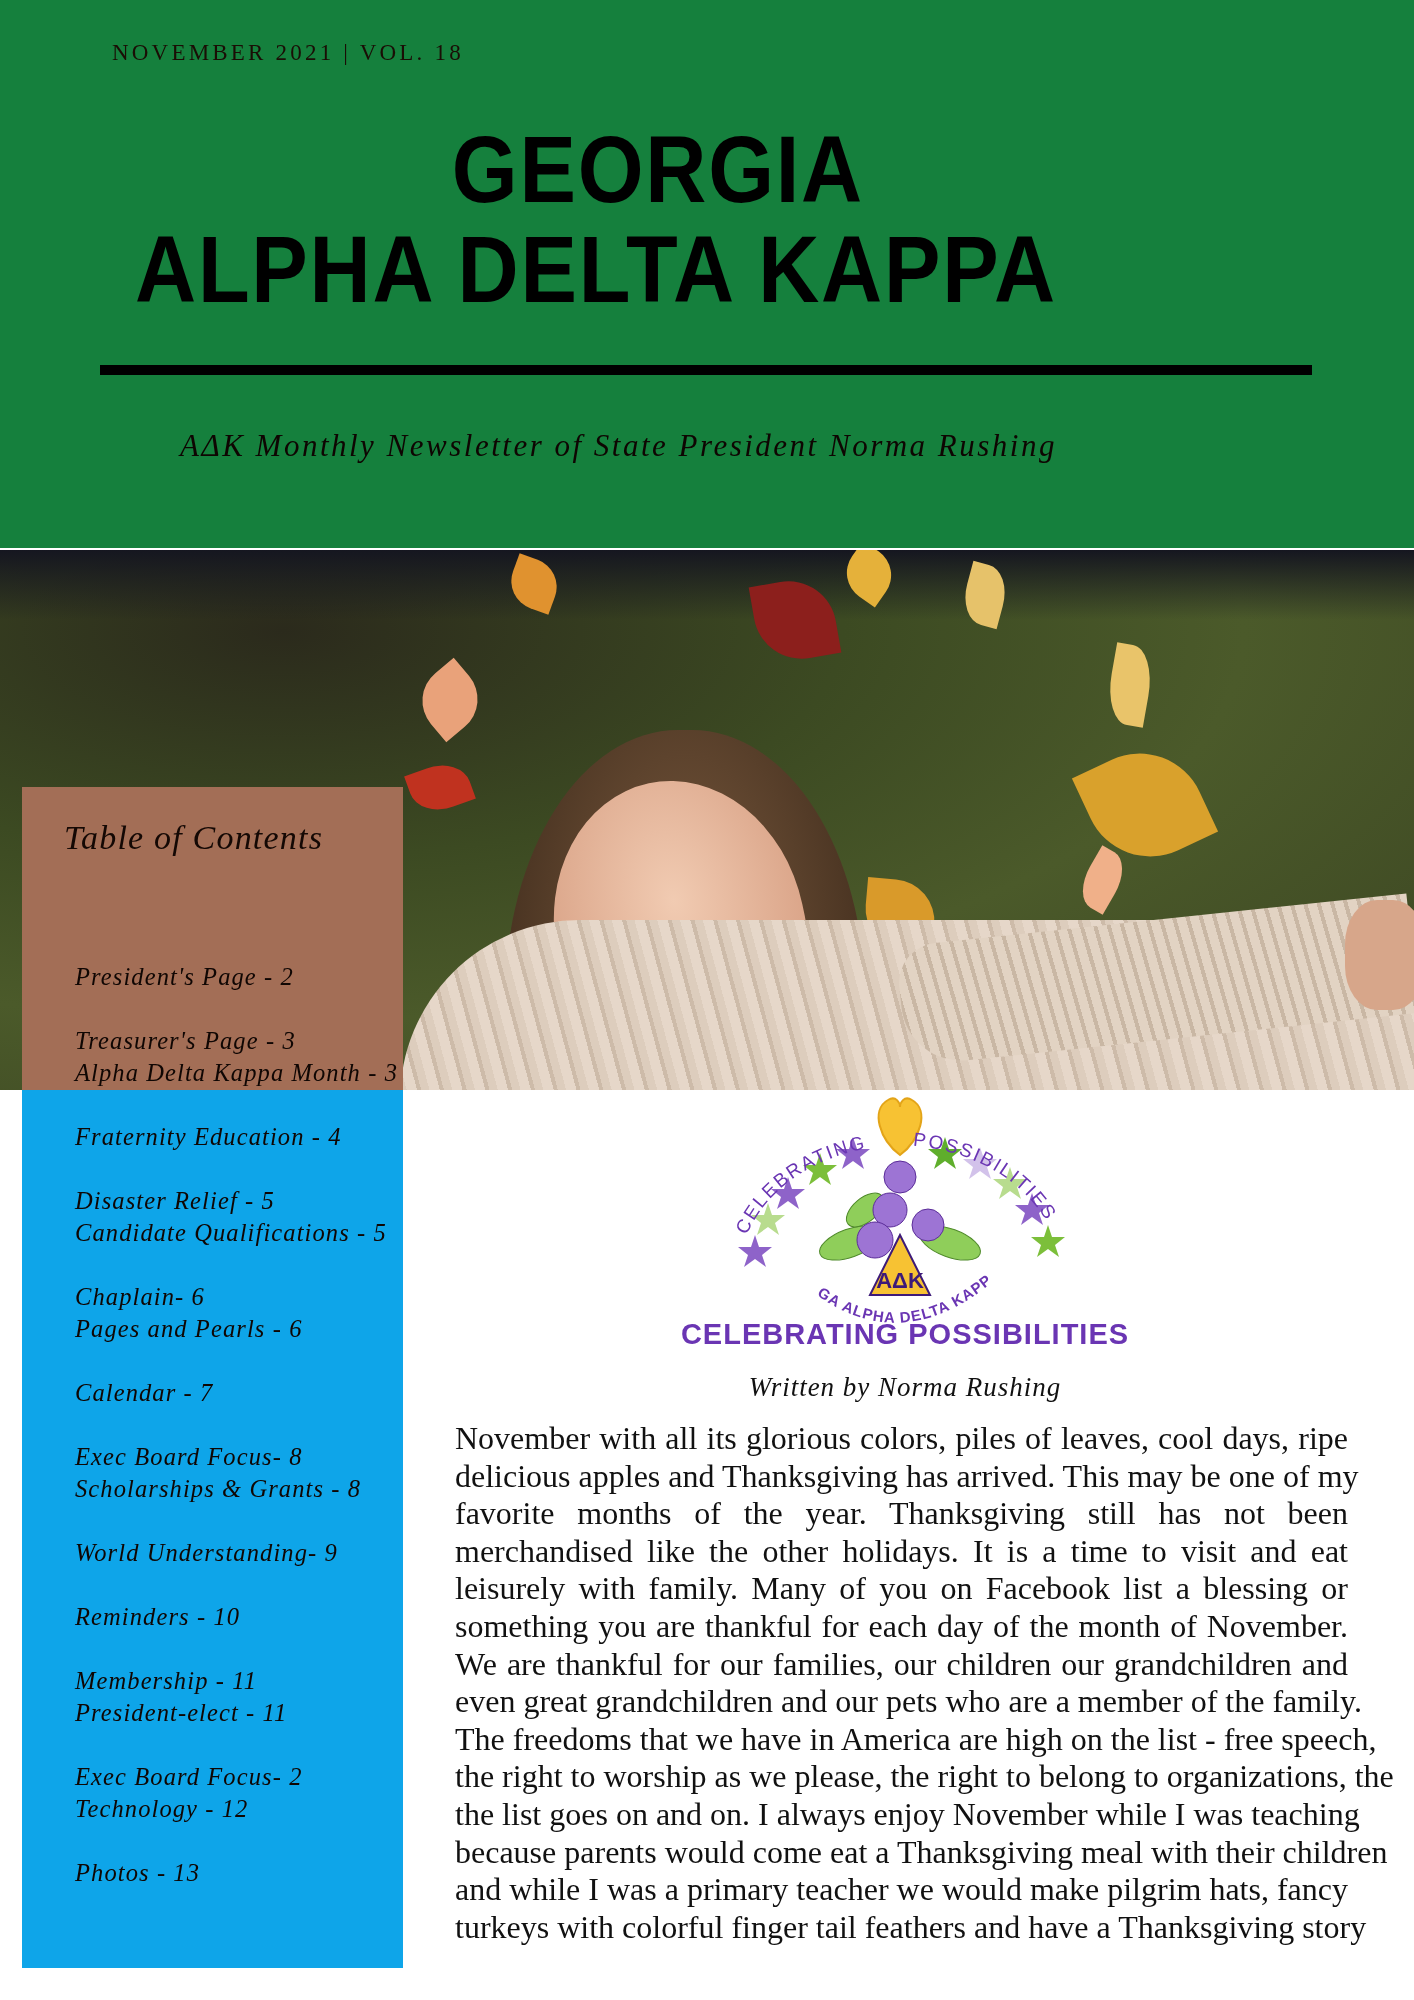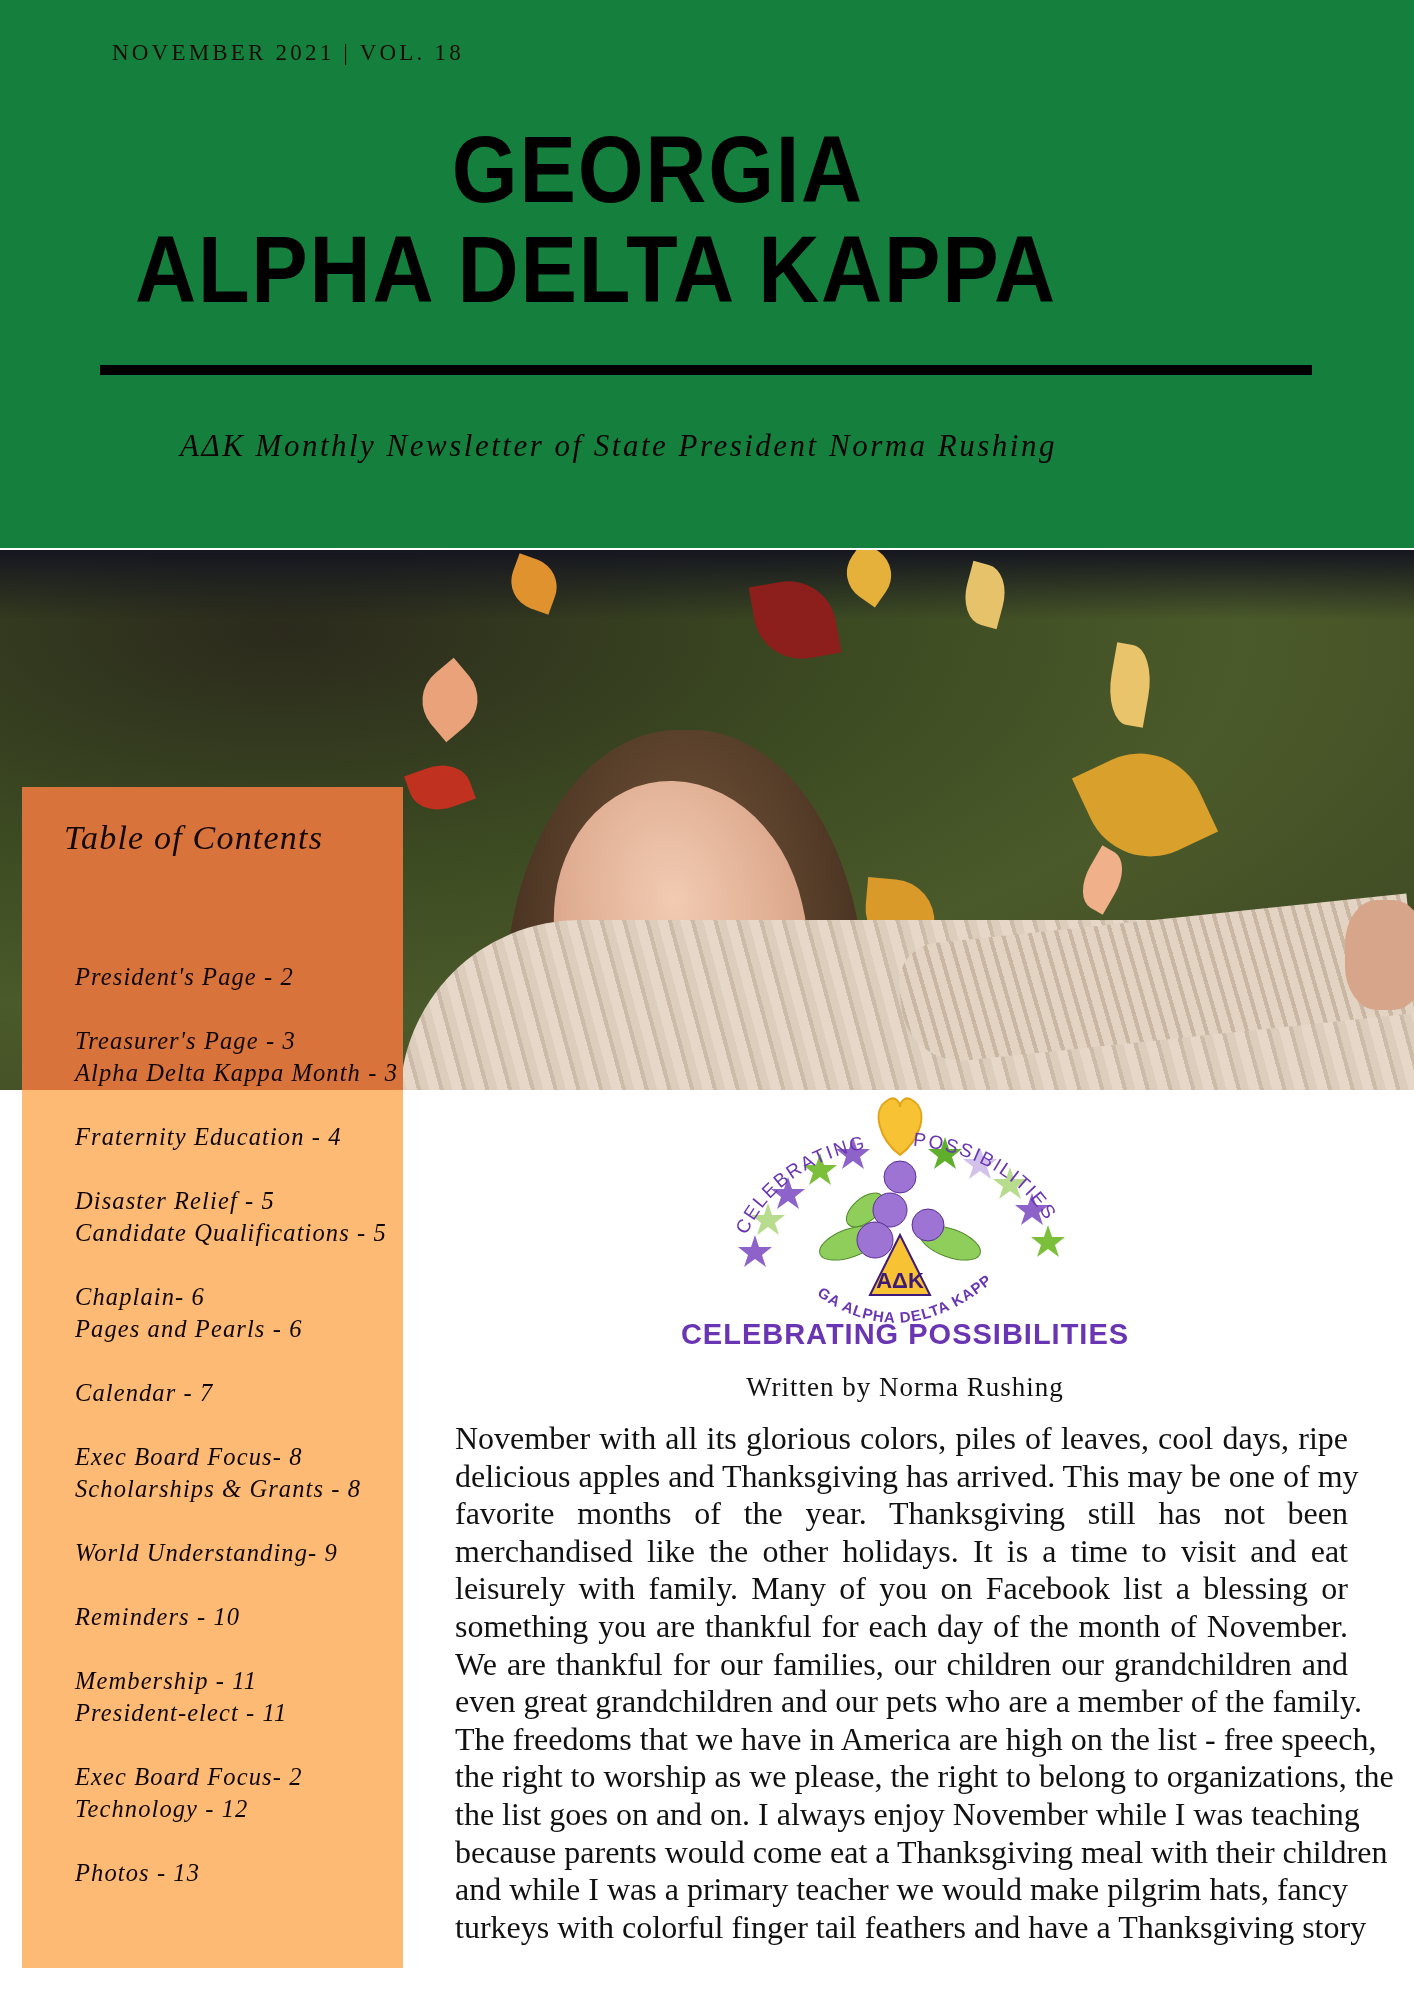--- a/index.html
+++ b/index.html
@@ -19,30 +19,30 @@
            background: radial-gradient(ellipse at 20% 15%, #2b2a1c 0%, #3c4a22 35%, #4b5a2a 60%, #3a4321 100%); }
   .photo .sky { position: absolute; left: 0; top: 0; width: 100%; height: 70px; background: linear-gradient(#151620, rgba(30,35,25,0)); }
   .girl-hair { position: absolute; left: 505px; top: 180px; width: 360px; height: 560px; border-radius: 48% 48% 30% 30%; background: radial-gradient(ellipse at 50% 40%, #7a5a3e, #4a3422 70%); }
   .girl-face { position: absolute; left: 555px; top: 230px; width: 250px; height: 300px; border-radius: 50% 50% 46% 46%; background: radial-gradient(ellipse at 50% 40%, #f1cbb2, #d9a286 80%); transform: rotate(-12deg); }
   .girl-mouth { position: absolute; left: 612px; top: 400px; width: 80px; height: 55px; border-radius: 40% 40% 55% 55%; background: #8a2a22; border: 6px solid #f6f0ea; border-bottom-color: #b64a3c; transform: rotate(-15deg); }
   .sweater { position: absolute; left: 400px; top: 370px; width: 1014px; height: 230px; border-radius: 180px 60px 0 0; background: repeating-linear-gradient(75deg, #e6d7c9 0 10px, #cdbba9 10px 14px, #ddcdbd 14px 22px); }
   .sweater-arm { position: absolute; left: 900px; top: 370px; width: 514px; height: 120px; border-radius: 40px 0 0 60px; background: repeating-linear-gradient(80deg, #e2d3c3 0 9px, #c9b7a4 9px 13px); transform: rotate(-6deg); }
   .hand { position: absolute; left: 1345px; top: 350px; width: 80px; height: 110px; border-radius: 40%; background: #d7a68a; }
   .leaf { position: absolute; width: 48px; height: 48px; border-radius: 0 60% 0 60%; }
 
-  .toc { position: absolute; left: 22px; top: 787px; width: 381px; height: 1181px; background: #fdba74; }
+  .toc { position: absolute; left: 22px; top: 787px; width: 381px; height: 1181px; background: #0ea5e9; }
   .toc-top { position: absolute; left: 0; top: 0; width: 381px; height: 303px; background: rgba(205,95,45,0.78); }
   .toc-title { position: absolute; left: 42px; top: 32px; font-size: 34px; font-style: italic; letter-spacing: 1.2px; color: #140804; }
   .toc-list { position: absolute; left: 9px; top: 174px; font-size: 24.5px; font-style: italic; letter-spacing: 1.1px; color: #0f0603; margin-left: 44px; }
   .toc-item { display: block; height: 32px; line-height: 32px; white-space: nowrap; }
   .toc-gap { display: block; height: 32px; }
 
   .logo { position: absolute; left: 700px; top: 1085px; width: 400px; height: 250px; }
   .headline { position: absolute; left: 455px; top: 1318px; width: 900px; text-align: center; font-family: "Liberation Sans", sans-serif; font-weight: bold; font-size: 29px; color: #6a35b3; letter-spacing: 1px; }
-  .byline { position: absolute; left: 455px; top: 1372px; width: 900px; text-align: center; font-size: 27px; letter-spacing: 1px; color: #111; }
+  .byline { position: absolute; left: 455px; top: 1372px; width: 900px; text-align: center; font-size: 27px; font-style: italic; letter-spacing: 1px; color: #111; }
   .body-text { position: absolute; left: 455px; top: 1420px; width: 893px; font-size: 32px; line-height: 37.6px; color: #111; }
   .body-line { display: block; text-align: justify; text-align-last: justify; white-space: nowrap; height: 37.6px; }
   .body-line.last { text-align-last: left; }
 </style>
 </head>
 <body>
 
 <div class="header">
   <div class="issue">NOVEMBER 2021 | VOL. 18</div>
   <div class="title">

